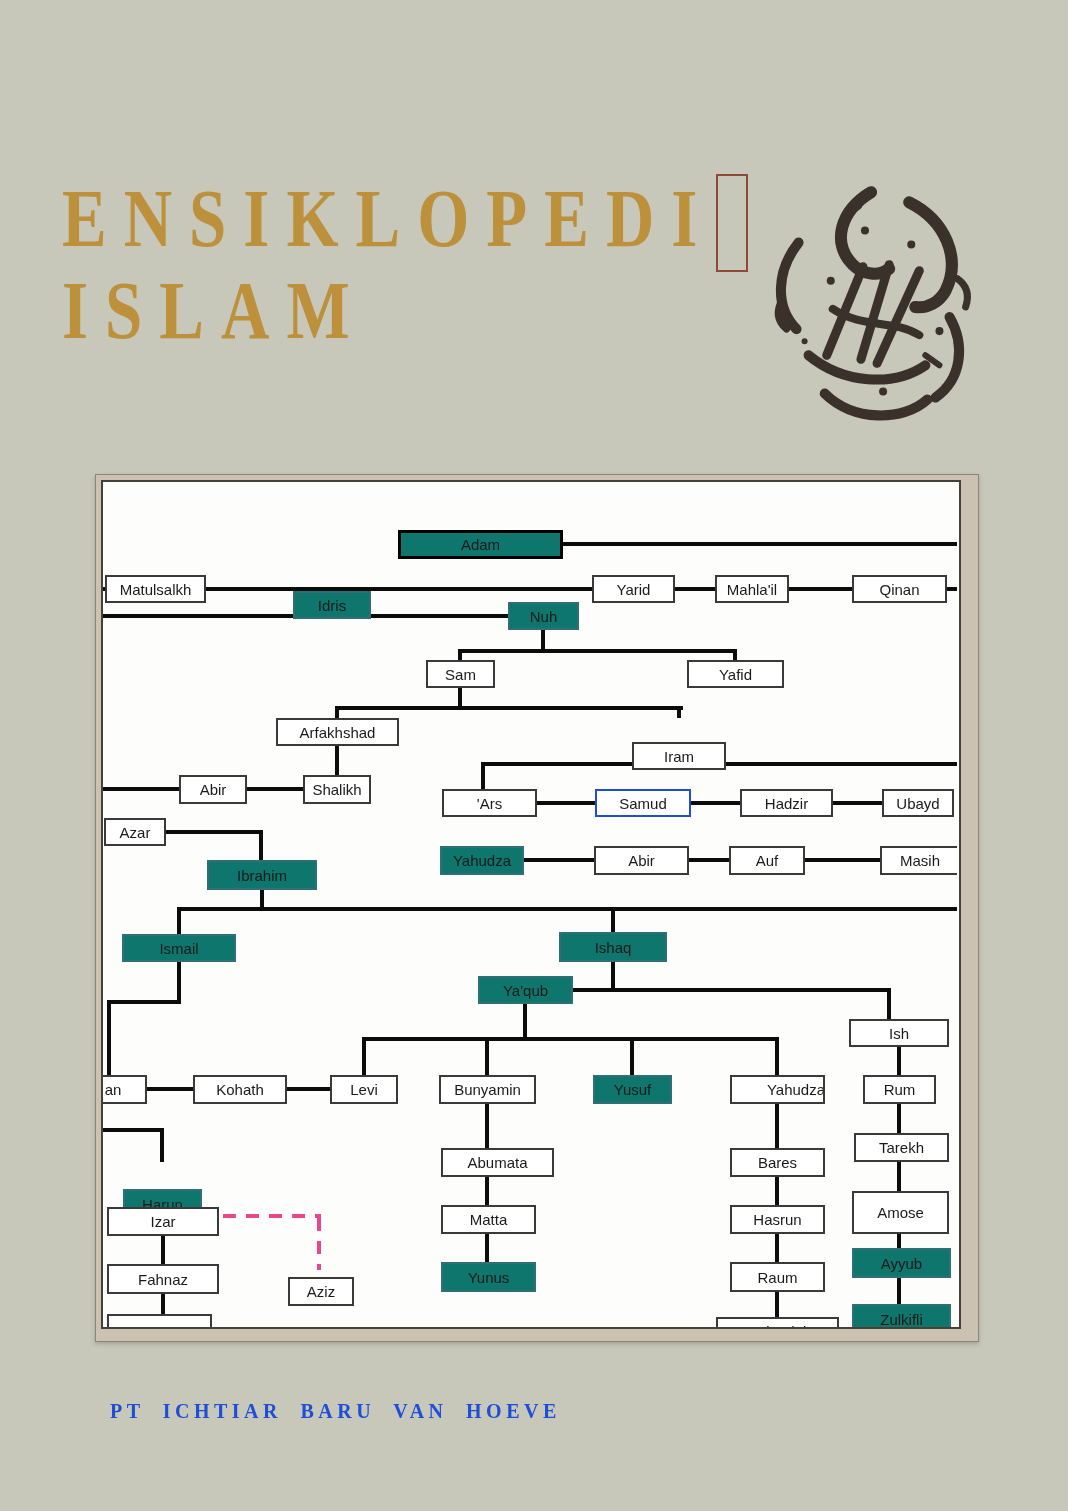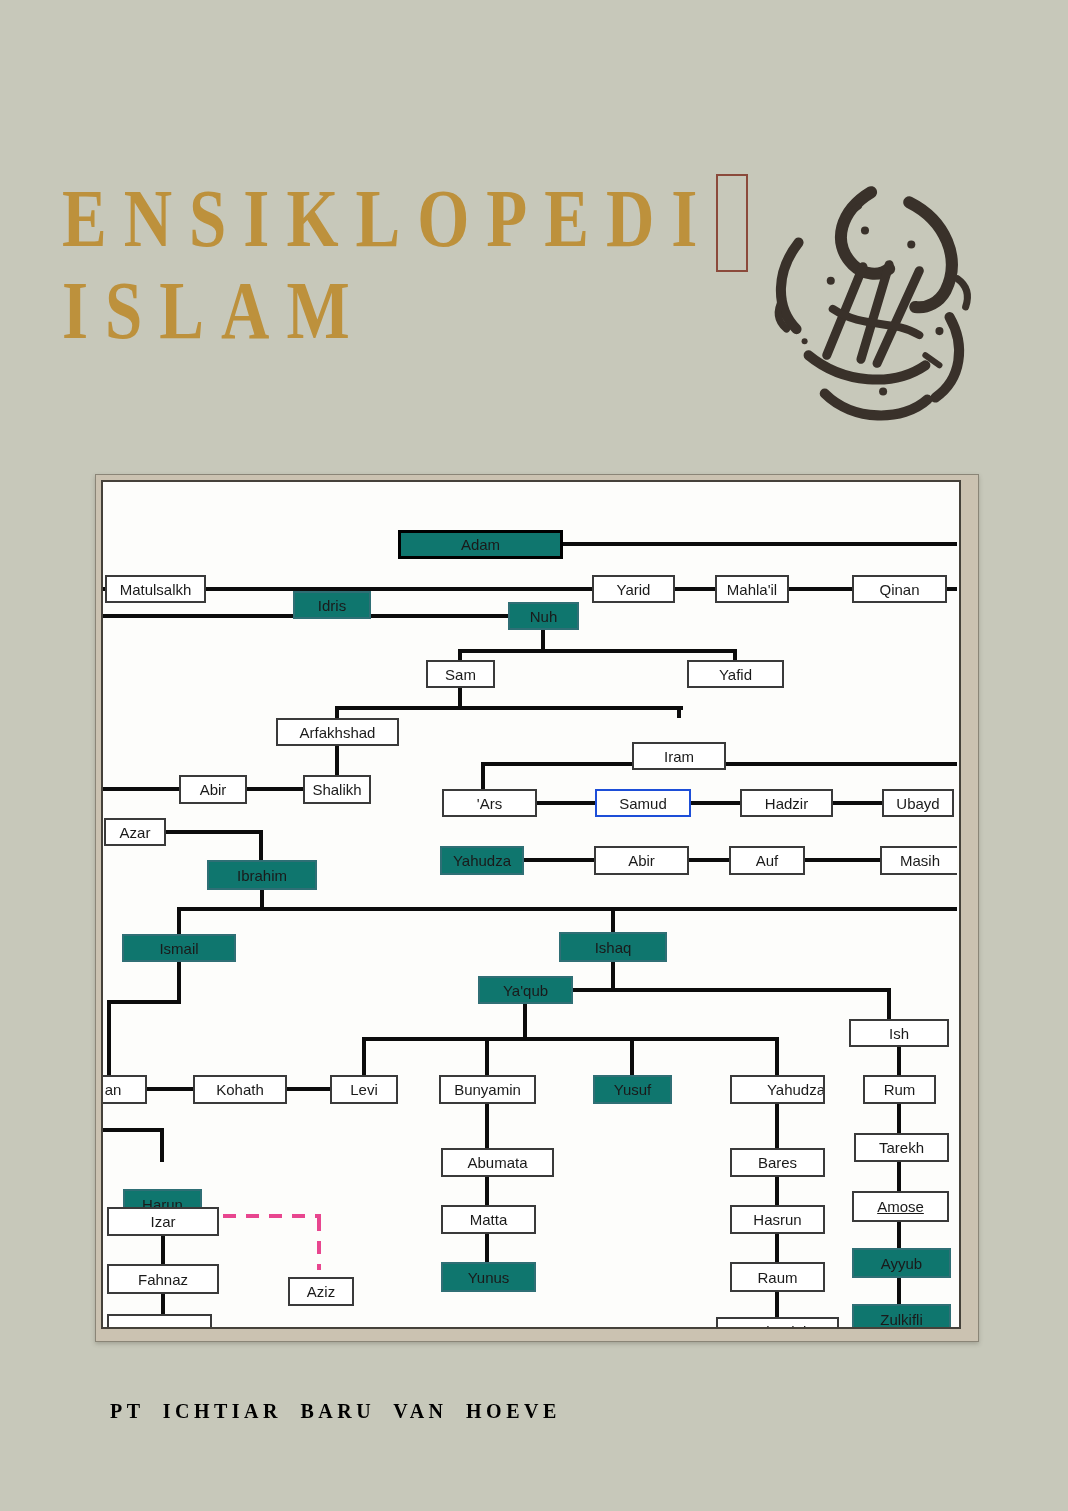--- a/index.html
+++ b/index.html
@@ -47,21 +47,21 @@
     display:flex; align-items:center; justify-content:center;
     font-size:15px; color:#1a1a1a; white-space:nowrap; overflow:hidden;
   }
   .node.hl{background:#0f766e; border-color:#2f6f75;}
   .node.thick{border:3px solid #000;}
   .node.samud{border:2px solid #1d4ed8;}
   
   .publisher{
     position:absolute; left:110px; top:1400px;
     font-family:"Liberation Serif", serif; font-weight:bold;
-    font-size:20px; letter-spacing:4.5px; word-spacing:9px; color:#000000;
+    font-size:20px; letter-spacing:4.5px; word-spacing:9px; color:#1d4ed8;
   }
 </style>
 </head>
 <body>
 
 <div class="stage">
 
   <div class="title-line title-1">ENSIKLOPEDI</div>
   <div class="title-line title-2">ISLAM</div>
   <div class="title-i-outline"></div>
@@ -188,21 +188,21 @@
     <div class="node" style="left:336px;top:593px;width:97px;height:29px;">Bunyamin</div>
     <div class="node hl" style="left:490px;top:593px;width:79px;height:29px;">Yusuf</div>
     <div class="node" style="left:627px;top:593px;width:95px;height:29px;padding-left:37px;">Yahudza</div>
     <div class="node" style="left:760px;top:593px;width:73px;height:29px;">Rum</div>
     <div class="node hl" style="left:20px;top:680px;width:79px;height:30px;margin-top:27px;">Harun</div>
     <div class="node" style="left:751px;top:651px;width:95px;height:29px;">Tarekh</div>
     <div class="node" style="left:627px;top:666px;width:95px;height:29px;">Bares</div>
     <div class="node" style="left:338px;top:666px;width:113px;height:29px;">Abumata</div>
     <div class="node" style="left:4px;top:725px;width:112px;height:29px;">Izar</div>
     <div class="node" style="left:627px;top:723px;width:95px;height:29px;">Hasrun</div>
-    <div class="node" style="left:749px;top:709px;width:97px;height:31px;text-decoration:underline;">Amose</div>
+    <div class="node" style="left:749px;top:709px;width:97px;height:43px;">Amose</div>
     <div class="node" style="left:338px;top:723px;width:95px;height:29px;">Matta</div>
     <div class="node" style="left:185px;top:795px;width:66px;height:29px;">Aziz</div>
     <div class="node" style="left:4px;top:782px;width:112px;height:30px;">Fahnaz</div>
     <div class="node hl" style="left:338px;top:780px;width:95px;height:30px;">Yunus</div>
     <div class="node" style="left:627px;top:780px;width:95px;height:30px;">Raum</div>
     <div class="node hl" style="left:749px;top:766px;width:99px;height:30px;">Ayyub</div>
     <div class="node hl" style="left:749px;top:822px;width:99px;height:30px;">Zulkifli</div>
     <div class="node" style="left:613px;top:835px;width:123px;height:28px;">Aminadab</div>
     <div class="node" style="left:4px;top:832px;width:105px;height:24px;"></div>
   </div>

